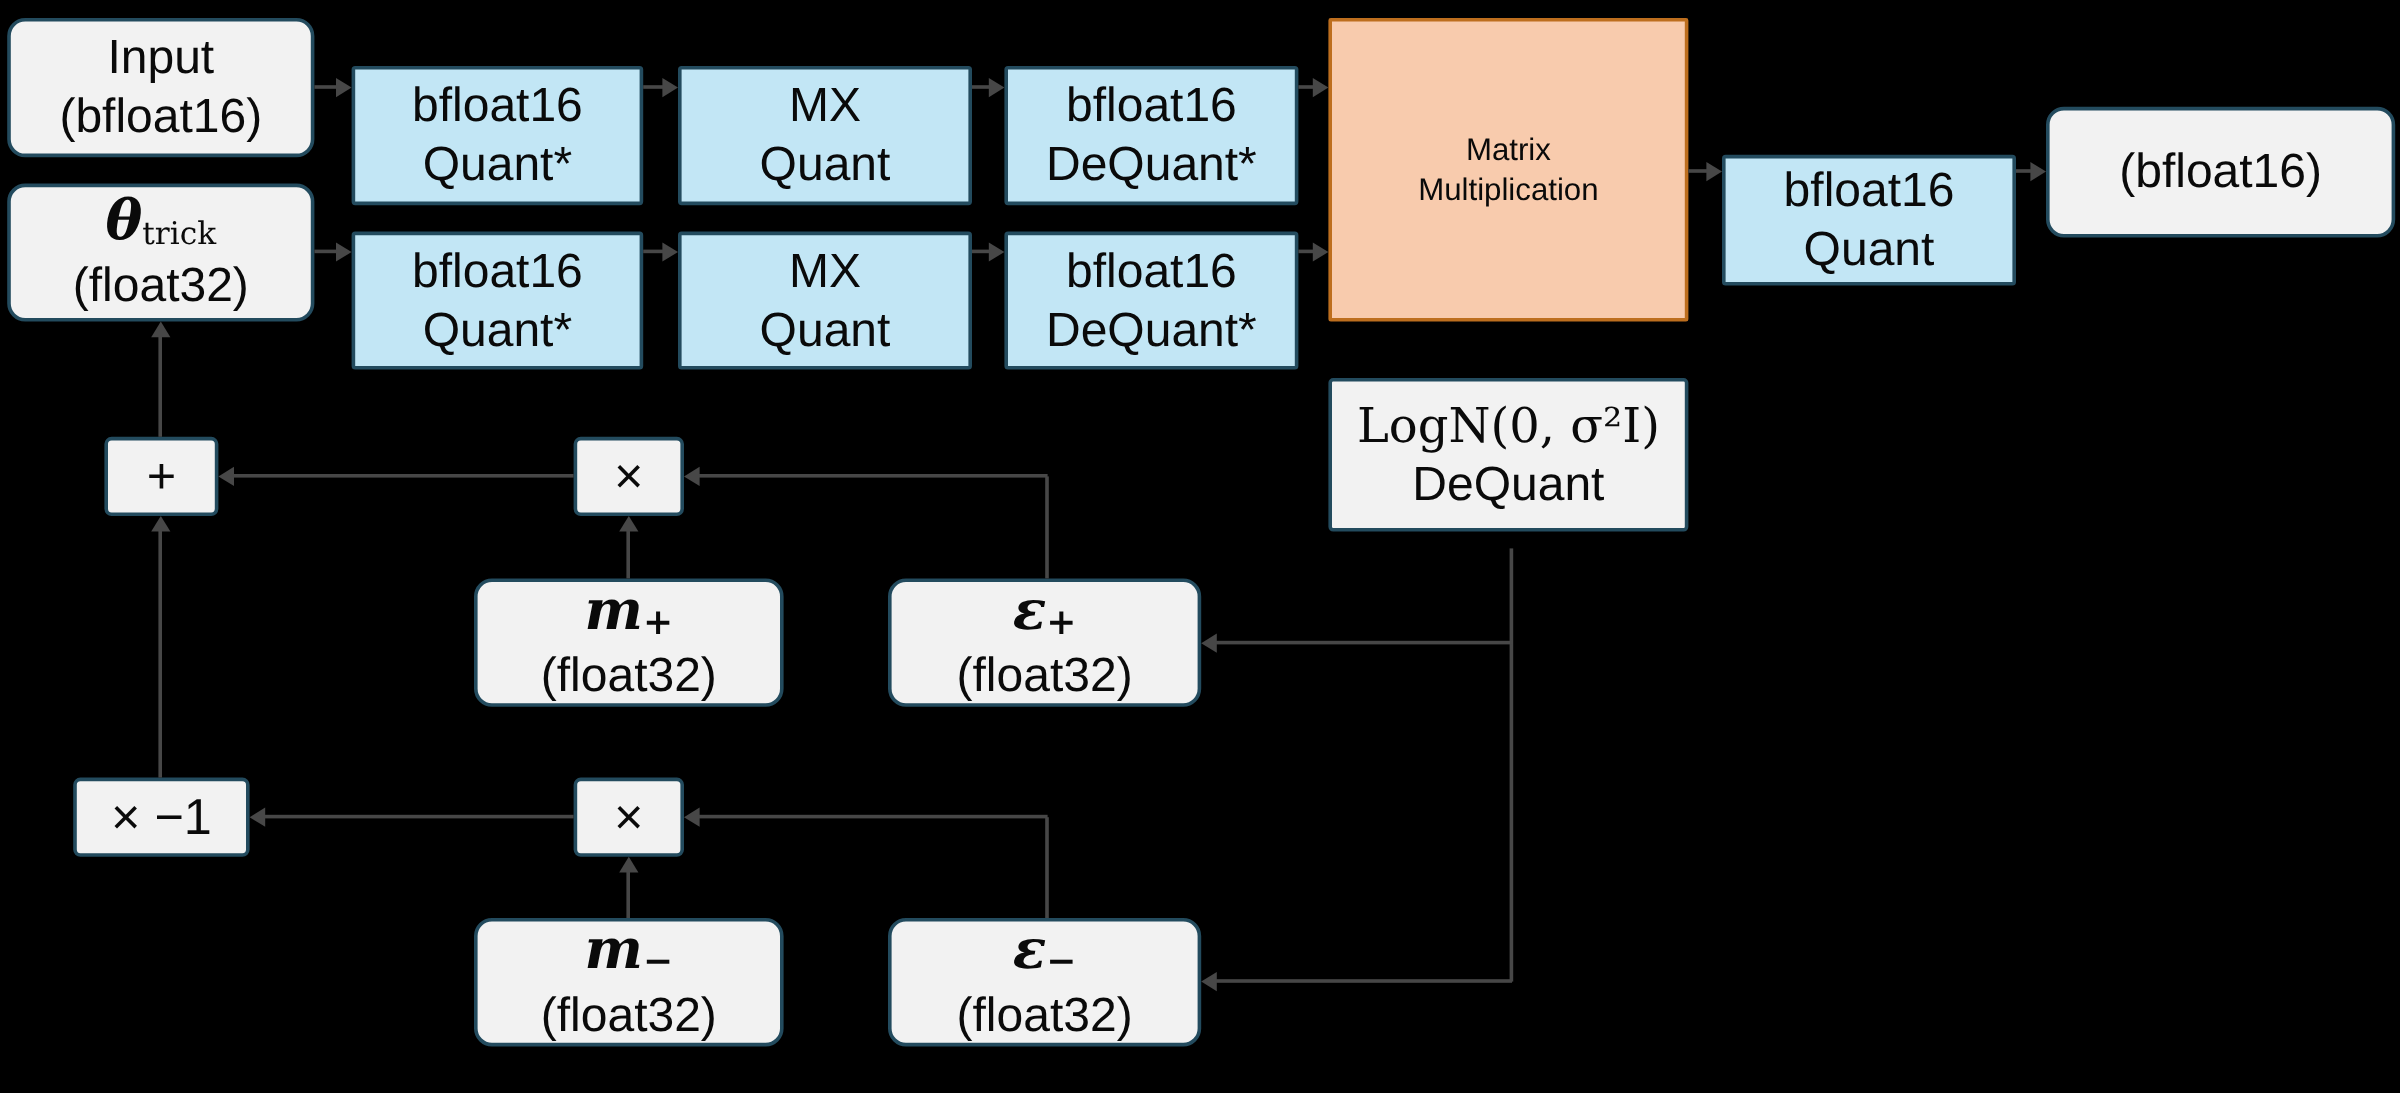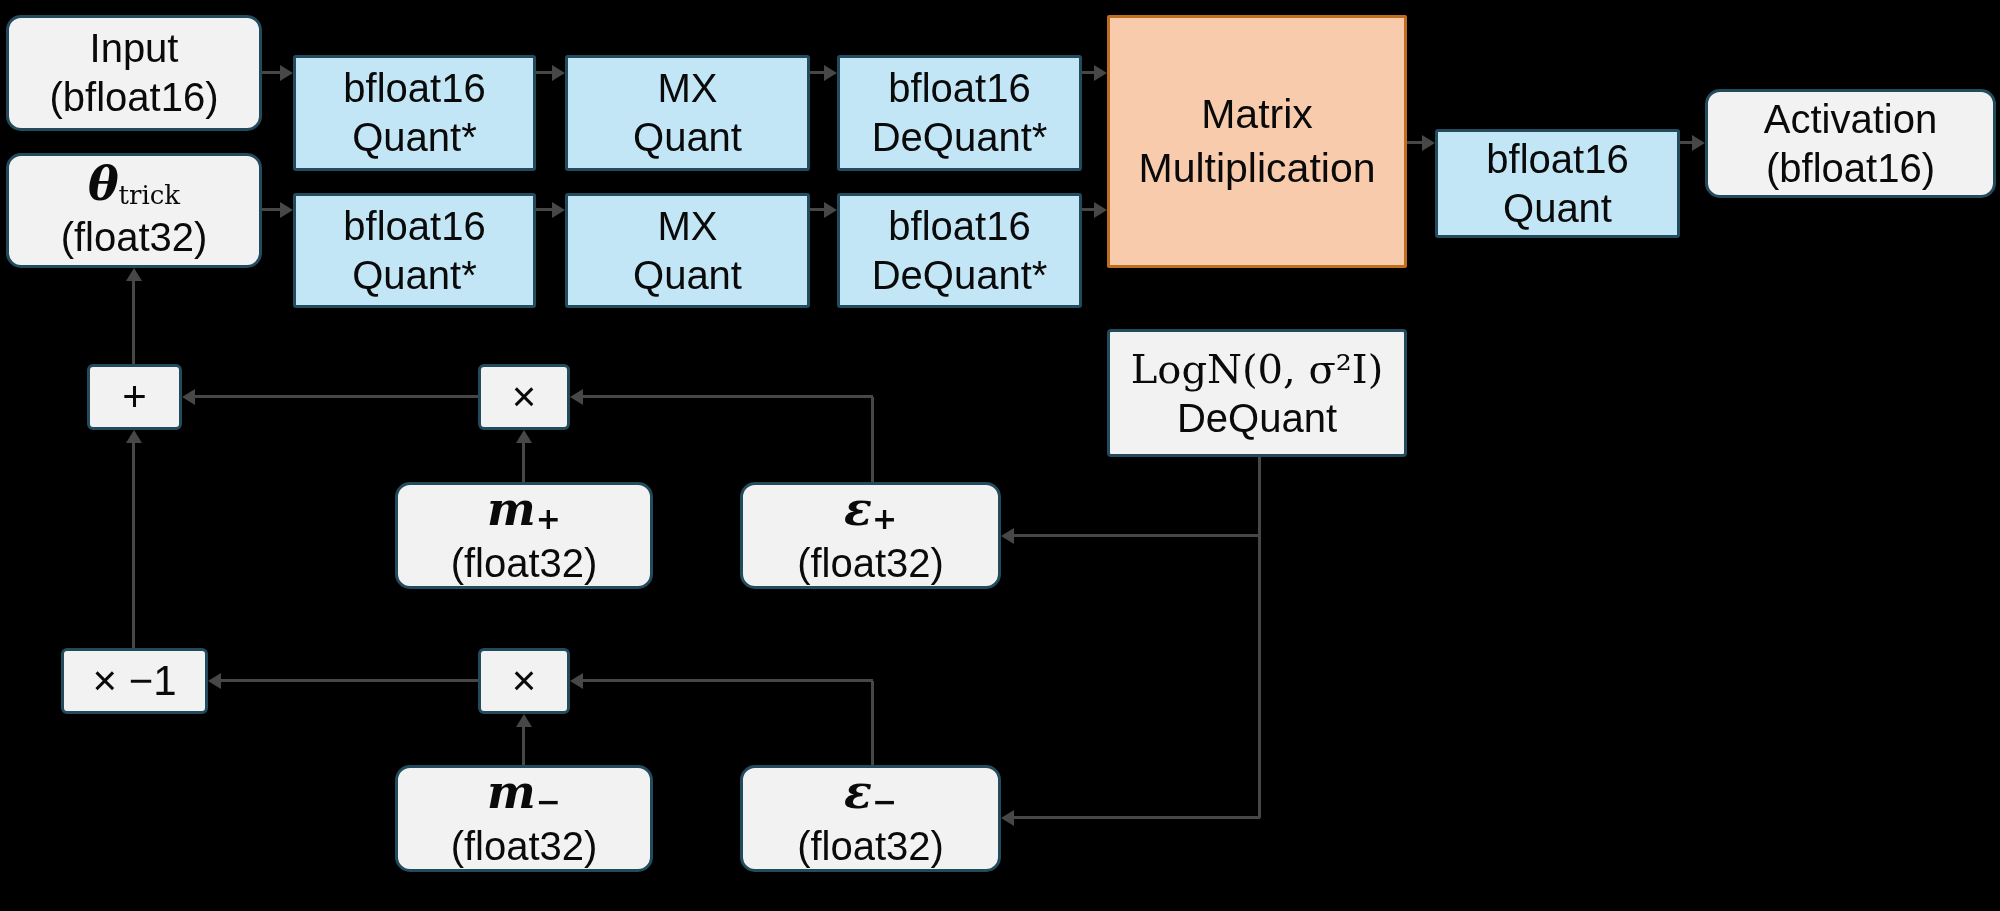--- a/index.html
+++ b/index.html
@@ -11,21 +11,21 @@
   .box {
     position:absolute; display:flex; flex-direction:column; align-items:center;
     justify-content:center; text-align:center;
     border:3px solid var(--box-border,#234b5e); background:var(--white-fill,#f2f2f2);
   }
   .rounded { border-radius:15px; }
   .blue   { background:var(--blue-fill,#c2e6f5); border-radius:3px;margin-top:40px; }
   .orange { background:var(--orange-fill,#f8cbad); border-color:var(--orange-border,#bd6e1e); border-radius:2px; }
   .opbox  { border-radius:6px; }
   .ln  { font-size:40px; line-height:1.22; white-space:nowrap; }
-  .small .ln { font-size:41px; line-height:1.3; }
+  .small .ln { font-size:26px; line-height:1.3; }
   .op  { font-size:42px; line-height:1; white-space:nowrap; }
   .serif { font-family:"DejaVu Serif", serif; font-size:40px; line-height:1.25; white-space:nowrap; }
   .symline { line-height:1.1; margin-bottom:4px; white-space:nowrap; }
   .sym { font-family:"DejaVu Serif", serif; font-weight:bold; font-style:italic; font-size:46px; }
   sub.subsym { font-family:"DejaVu Serif", serif; font-weight:bold; font-style:normal; font-size:30px; }
   sub.subtxt { font-family:"DejaVu Serif", serif; font-weight:normal; font-style:normal; font-size:26px; }
   .hl { position:absolute; height:3px; background:var(--line,#474747); }
   .vl { position:absolute; width:3px;  background:var(--line,#474747); }
   .ah { position:absolute; width:0; height:0; }
   .ah.r { border-left:13px solid var(--line,#474747);  border-top:8px solid transparent; border-bottom:8px solid transparent; }
@@ -61,21 +61,20 @@
     <div class="ln">Matrix</div>
     <div class="ln">Multiplication</div>
   </div>
 
   <div class="box blue" style="left:1435px;top:89px;width:245px;height:109px">
     <div class="ln">bfloat16</div>
     <div class="ln">Quant</div>
   </div>
 
   <div class="box rounded" style="left:1705px;top:89px;width:291px;height:109px">
-    <div class="ln">Activation</div>
     <div class="ln">(bfloat16)</div>
   </div>
 
   <div class="box rounded" style="left:6px;top:153px;width:256px;height:115px">
     <div class="symline"><span class="sym">θ</span><sub class="subtxt">trick</sub></div>
     <div class="ln">(float32)</div>
   </div>
 
   <div class="box blue" style="left:293px;top:153px;width:243px;height:115px">
     <div class="ln">bfloat16</div>
@@ -85,21 +84,21 @@
   <div class="box blue" style="left:565px;top:153px;width:245px;height:115px">
     <div class="ln">MX</div>
     <div class="ln">Quant</div>
   </div>
 
   <div class="box blue" style="left:837px;top:153px;width:245px;height:115px">
     <div class="ln">bfloat16</div>
     <div class="ln">DeQuant*</div>
   </div>
 
-  <div class="box" style="left:1107px;top:329px;width:300px;height:128px;border-radius:4px">
+  <div class="box" style="left:1107px;top:315px;width:300px;height:128px;border-radius:4px">
     <div class="serif">LogN(0, σ²I)</div>
     <div class="ln">DeQuant</div>
   </div>
 
   <div class="box opbox" style="left:87px;top:364px;width:95px;height:66px">
     <div class="op">+</div>
   </div>
 
   <div class="box opbox" style="left:478px;top:364px;width:92px;height:66px">
     <div class="op">×</div>

